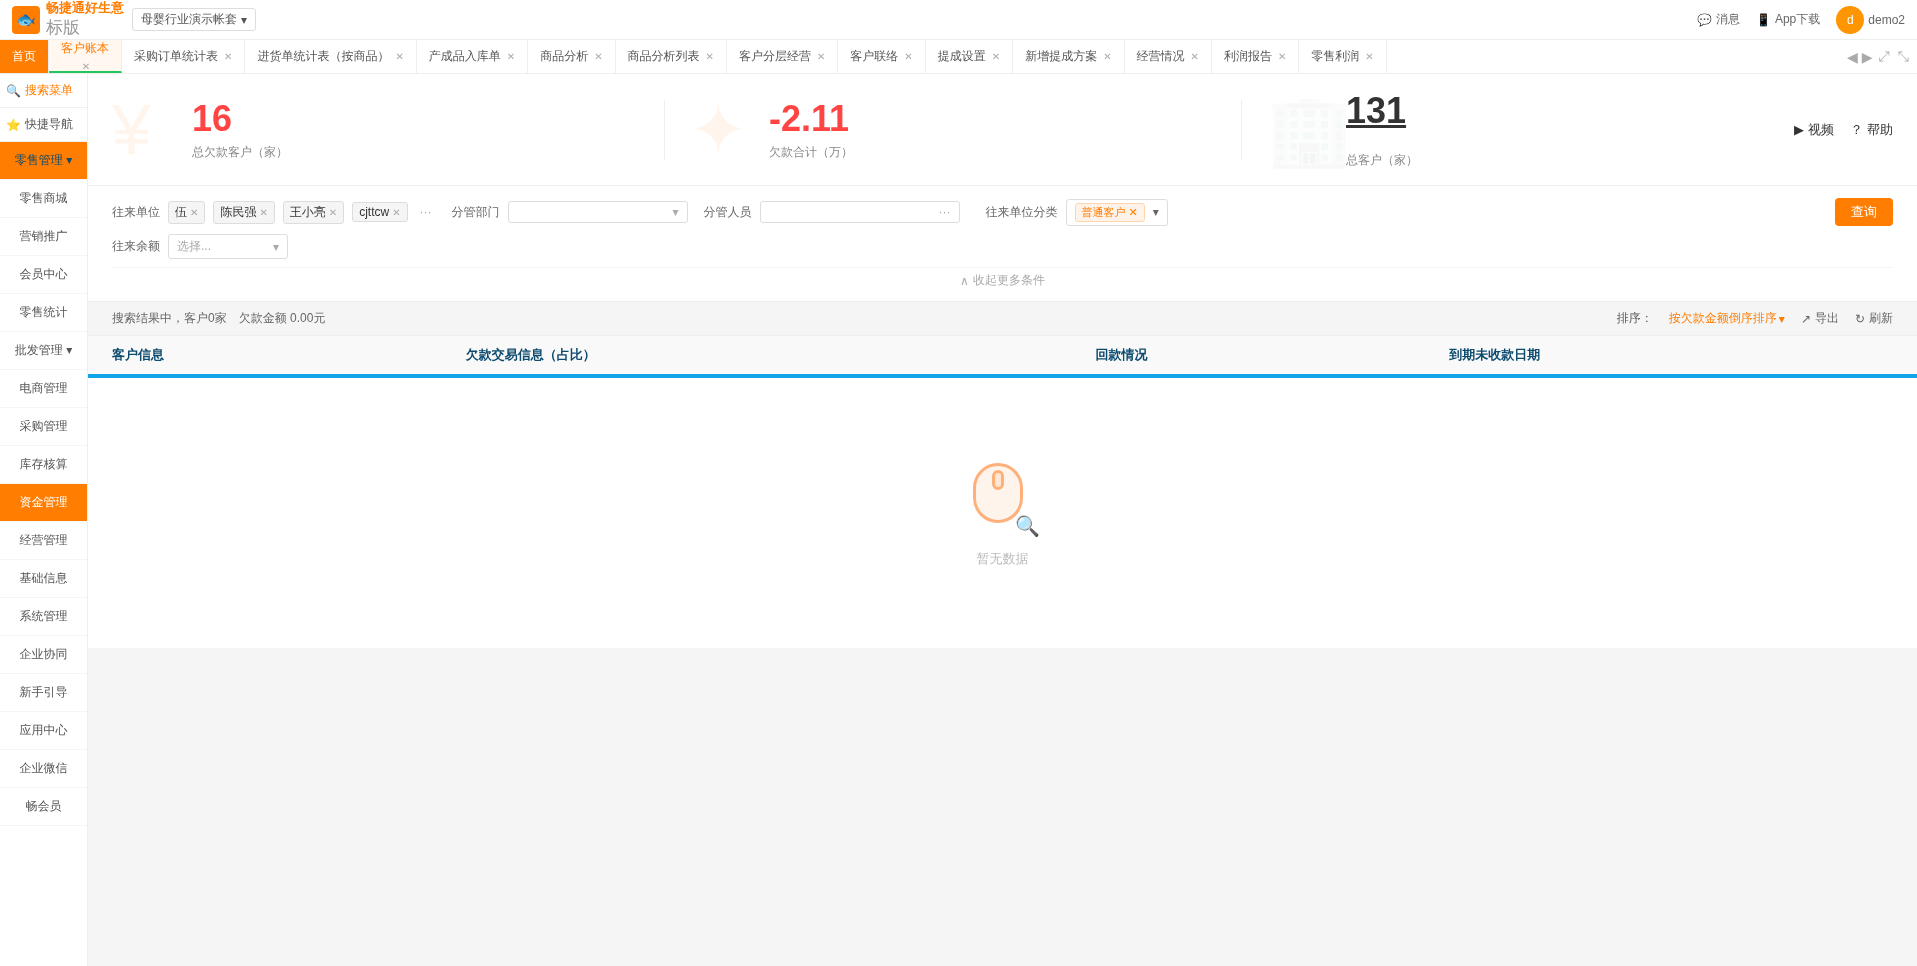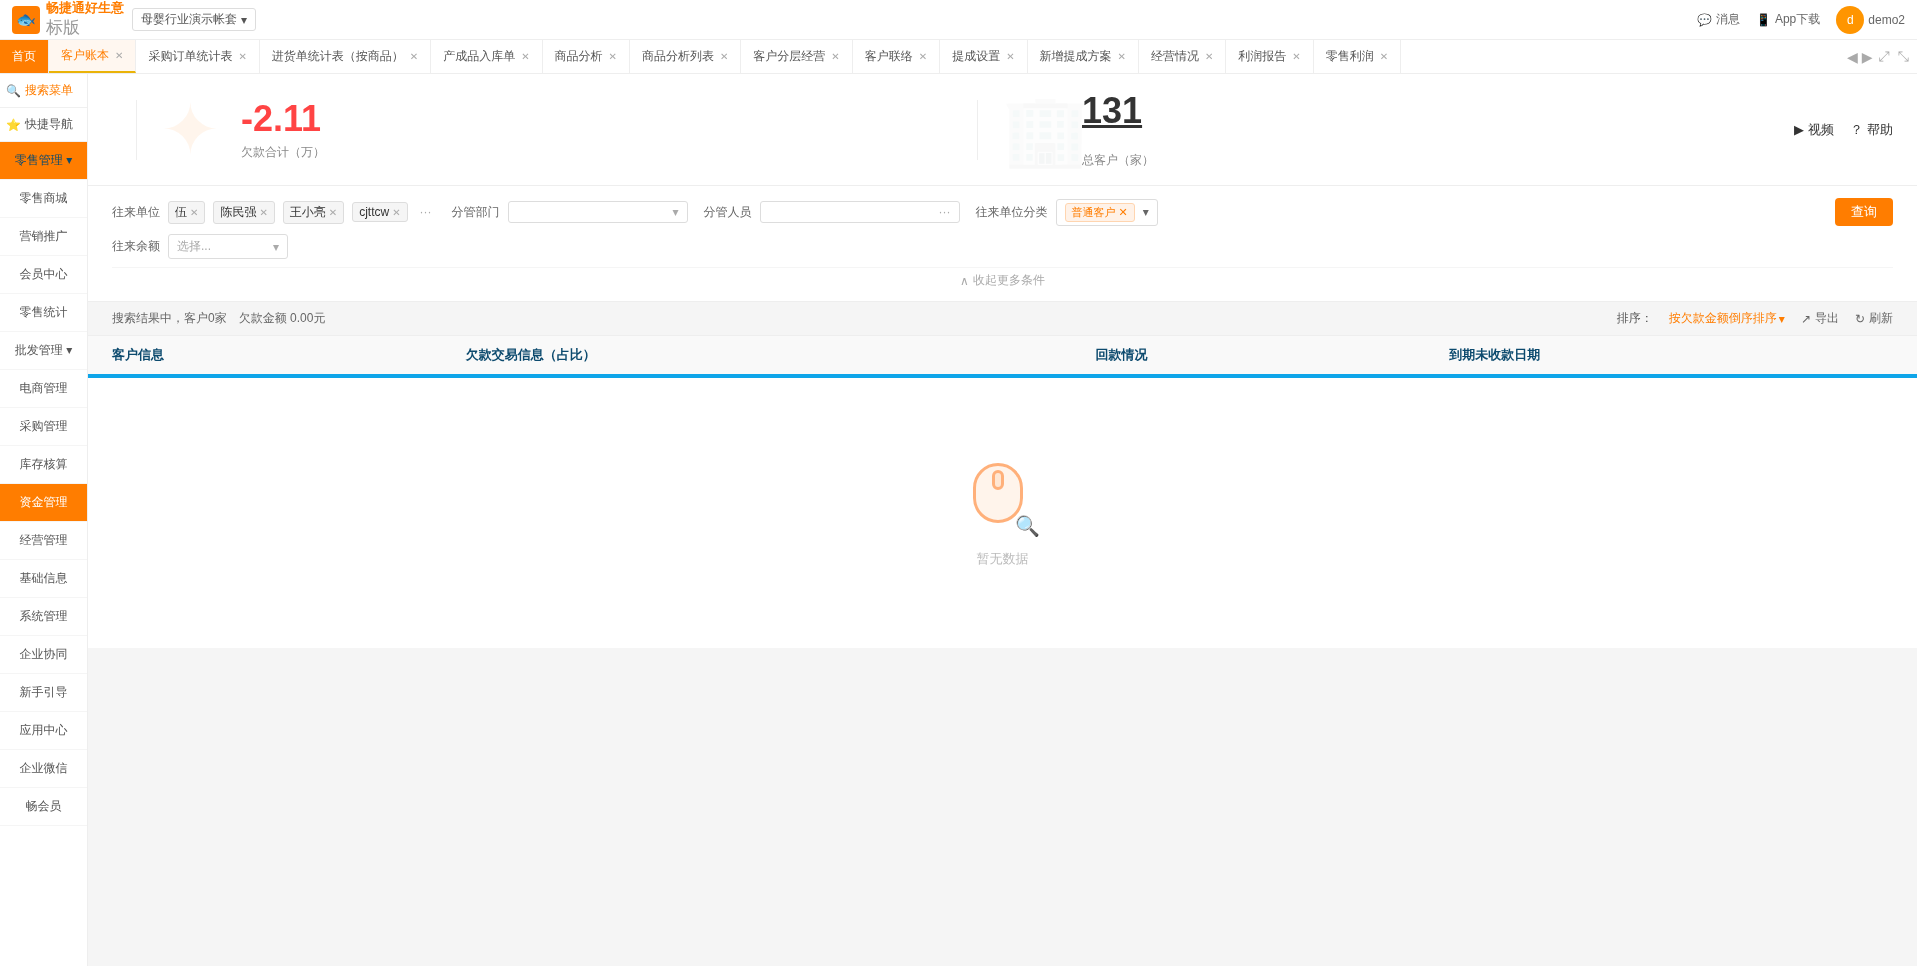--- a/index.html
+++ b/index.html
@@ -41,21 +41,21 @@
       padding: 0 12px;
       font-size: 12px;
       color: #555;
       cursor: pointer;
       white-space: nowrap;
       border-right: 1px solid #eee;
       position: relative;
       gap: 4px;
     }
     .nav-tab.home { color: #fff; background: #ff7d00; justify-content: flex-end; }
-    .nav-tab.active { color: #ff7d00; border-bottom: 2px solid #eab308; background: #fff7f0; }
+    .nav-tab.active { color: #ff7d00; border-bottom: 2px solid #22c55e; background: #fff7f0; flex-direction: column; }
     .nav-tab .close-btn { color: #aaa; font-size: 10px; cursor: pointer; margin-left: 2px; }
     .nav-tabs-scroll { display: flex; align-items: center; flex: 1; overflow: hidden; height: 100%; }
     .nav-tab-arrows { display: flex; align-items: center; padding: 0 4px; height: 100%; }
     .nav-arrow { cursor: pointer; color: #aaa; font-size: 14px; padding: 0 2px; }
     .nav-expand { cursor: pointer; color: #aaa; font-size: 14px; padding: 0 4px; }
 
     
     .main-layout { display: flex; height: calc(966px - 40px - 34px); }
 
     
@@ -424,20 +424,27 @@
     </div>
     <div class="sidebar-item">
       <span>畅会员</span>
     </div>
   </div>
 
   <div class="content">
 
     <div class="stats-bar">
 
+      <div style="display:flex;align-items:center;flex:1;position:relative;">
+        <div style="position:absolute;left:0;top:50%;transform:translateY(-50%);opacity:0.07;font-size:70px;color:#ff7d00;">¥</div>
+        <div style="margin-left:80px;">
+          <div style="font-size:36px;font-weight:bold;color:#ff4444;">16</div>
+          <div style="font-size:12px;color:#888;margin-top:4px;">总欠款客户（家）</div>
+        </div>
+      </div>
 
       <div style="width:1px;height:60px;background:#eee;margin:0 24px;"></div>
 
       <div style="display:flex;align-items:center;flex:1;position:relative;">
         <div style="position:absolute;left:0;top:50%;transform:translateY(-50%);opacity:0.07;font-size:70px;color:#ff7d00;">✦</div>
         <div style="margin-left:80px;">
           <div style="font-size:36px;font-weight:bold;color:#ff4444;">-2.11</div>
           <div style="font-size:12px;color:#888;margin-top:4px;">欠款合计（万）</div>
         </div>
       </div>
@@ -492,21 +499,21 @@
           <span style="color:#aaa;flex:1;"></span>
           <span class="arrow">▾</span>
         </div>
 
         <span class="filter-label" style="margin-left:8px;">分管人员</span>
         <div class="filter-person-input" style="min-width:200px;">
           <span style="flex:1;"></span>
           <span style="color:#aaa;">···</span>
         </div>
 
-        <span class="filter-label" style="margin-left:8px;">往来单位分类</span>
+        <span class="filter-label" style="margin-left:18px;">往来单位分类</span>
         <div class="filter-classify">
           <div class="customer-tag">
             <span>普通客户</span>
             <span class="x-tag-remove">✕</span>
           </div>
           <span class="arrow" style="margin-left:4px;">▾</span>
         </div>
 
         <button class="query-btn">查询</button>
       </div>

